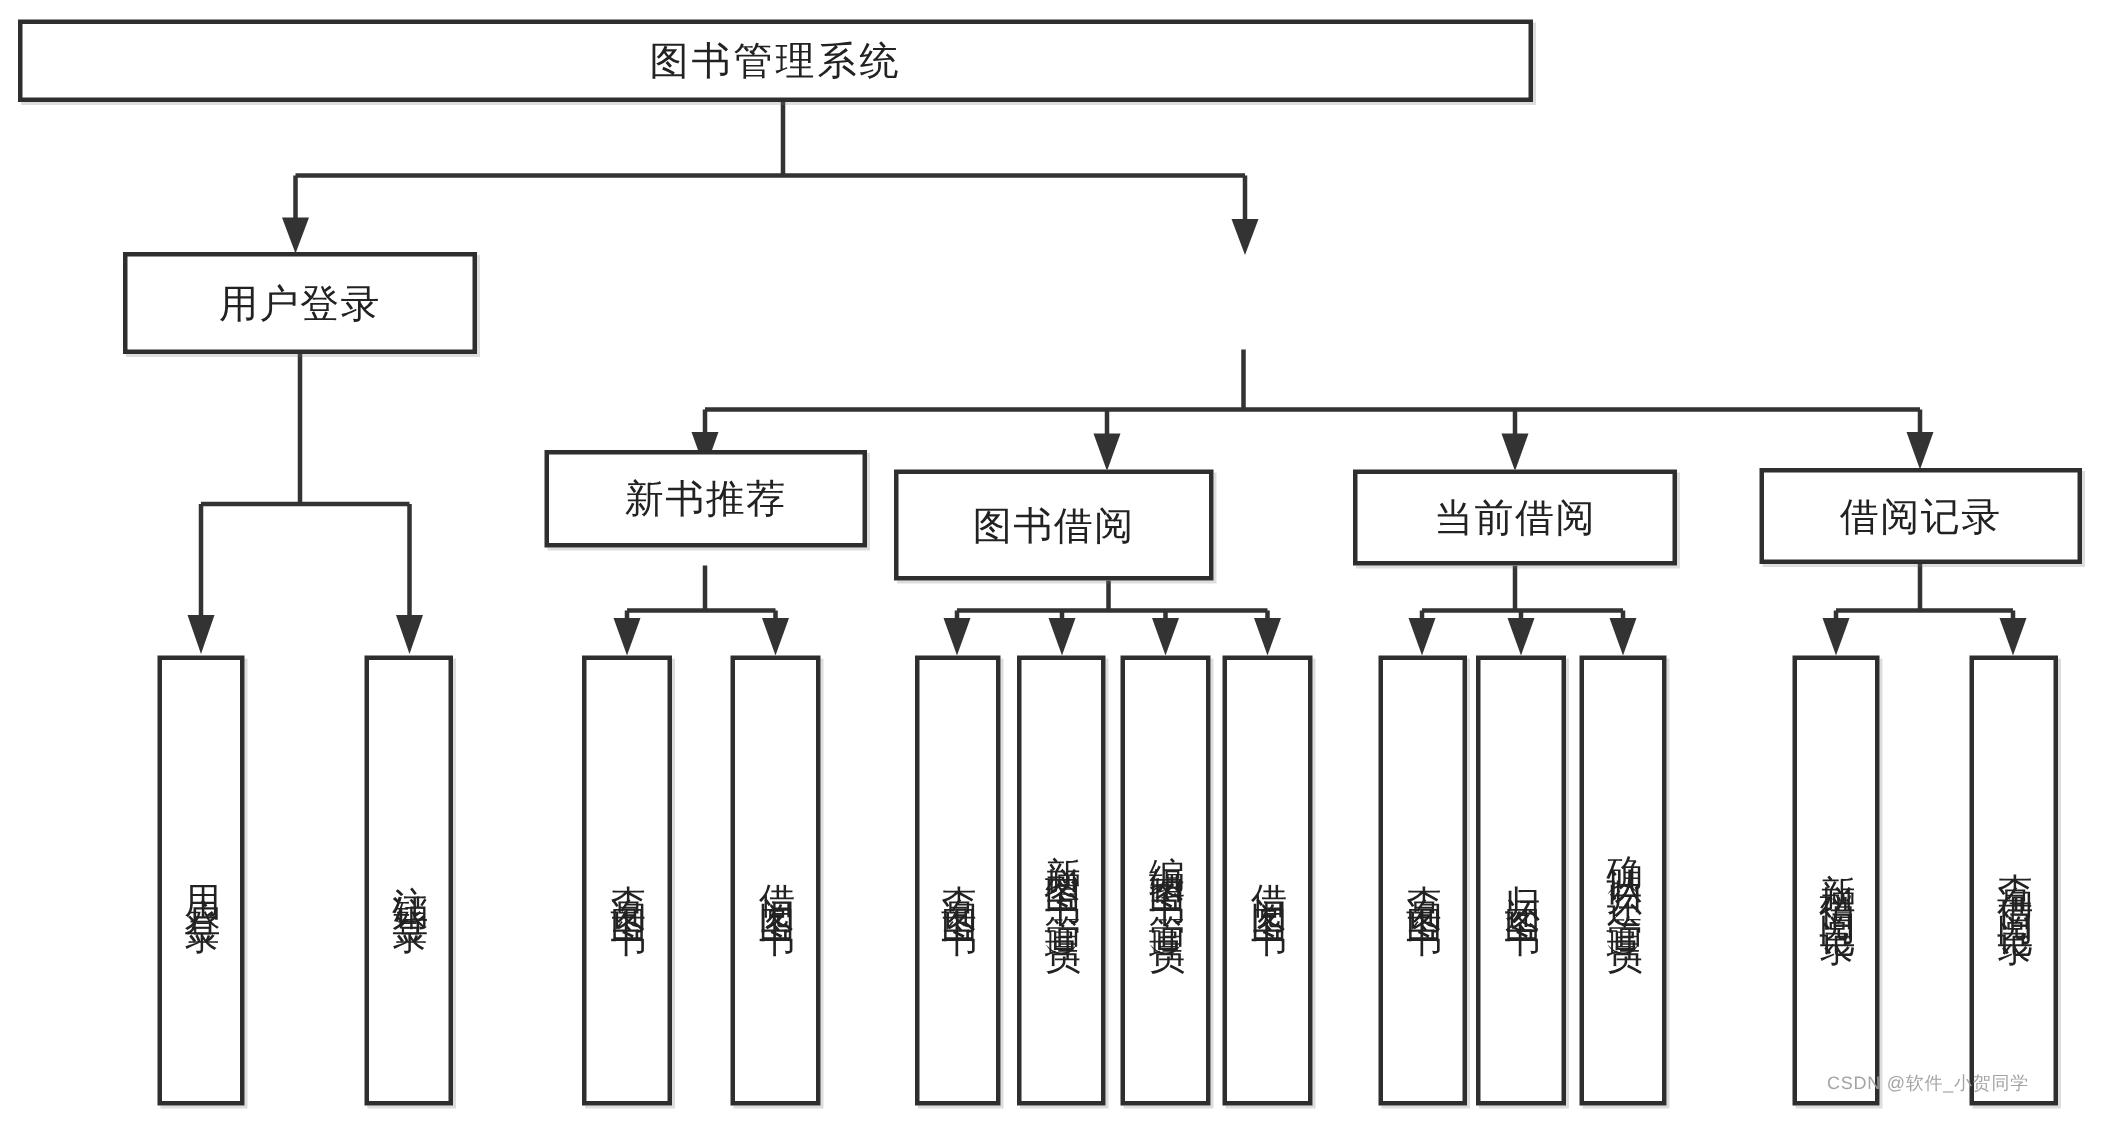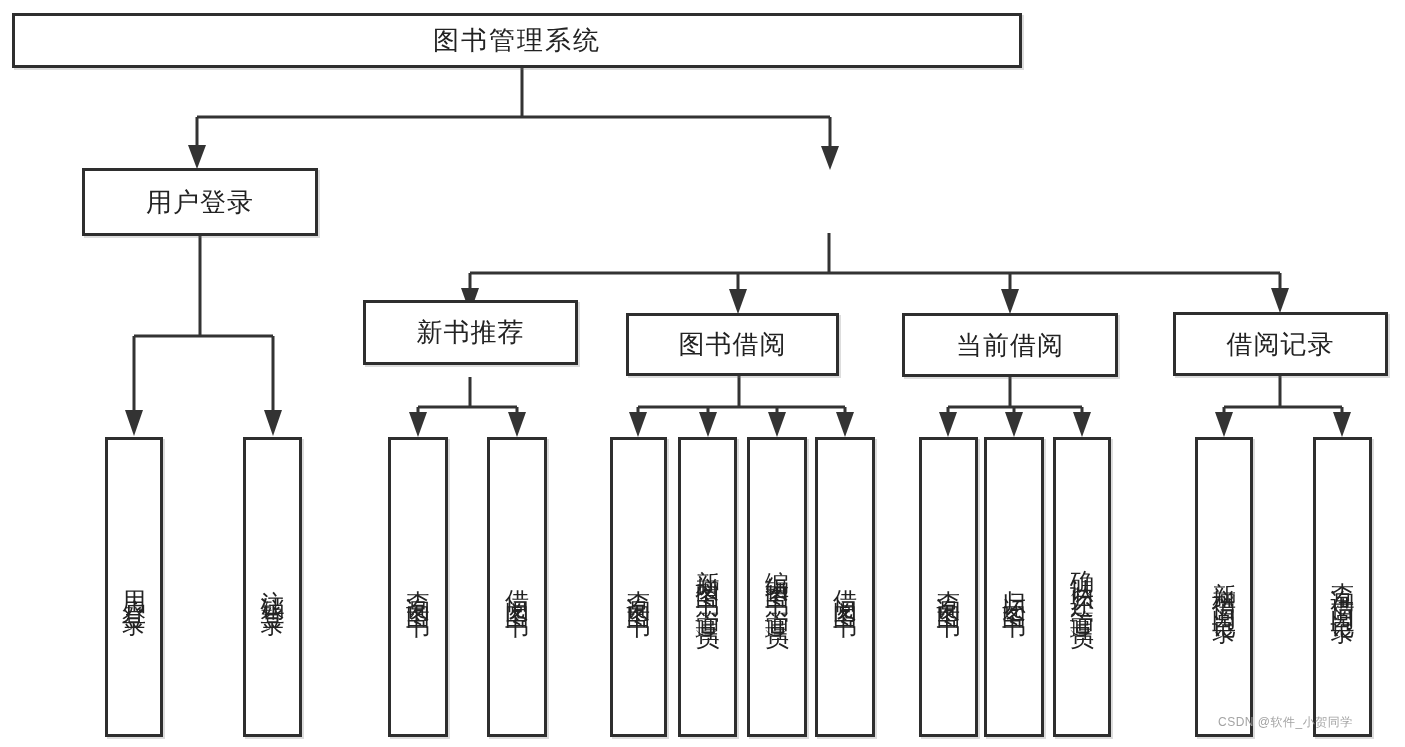--- a/index.html
+++ b/index.html
@@ -129,21 +129,21 @@
     <span>图书管理系统</span>
   </div>
 
   <div class="node h-label" style="left:82px; top:168px; width:236px; height:68px;">
     <span>用户登录</span>
   </div>
 
   <div class="node h-label" style="left:363px; top:300px; width:215px; height:65px;">
     <span>新书推荐</span>
   </div>
-  <div class="node h-label" style="left:626px; top:313px; width:213px; height:63px;">
+  <div class="node h-label" style="left:596px; top:313px; width:213px; height:74px;">
     <span>图书借阅</span>
   </div>
   <div class="node h-label" style="left:902px; top:313px; width:216px; height:64px;text-align:center;">
     <span>当前借阅</span>
   </div>
   <div class="node h-label" style="left:1173px; top:312px; width:215px; height:64px;">
     <span>借阅记录</span>
   </div>
 
   <div class="node leaf" style="left:105px; top:437px; width:58px; height:300px;">

